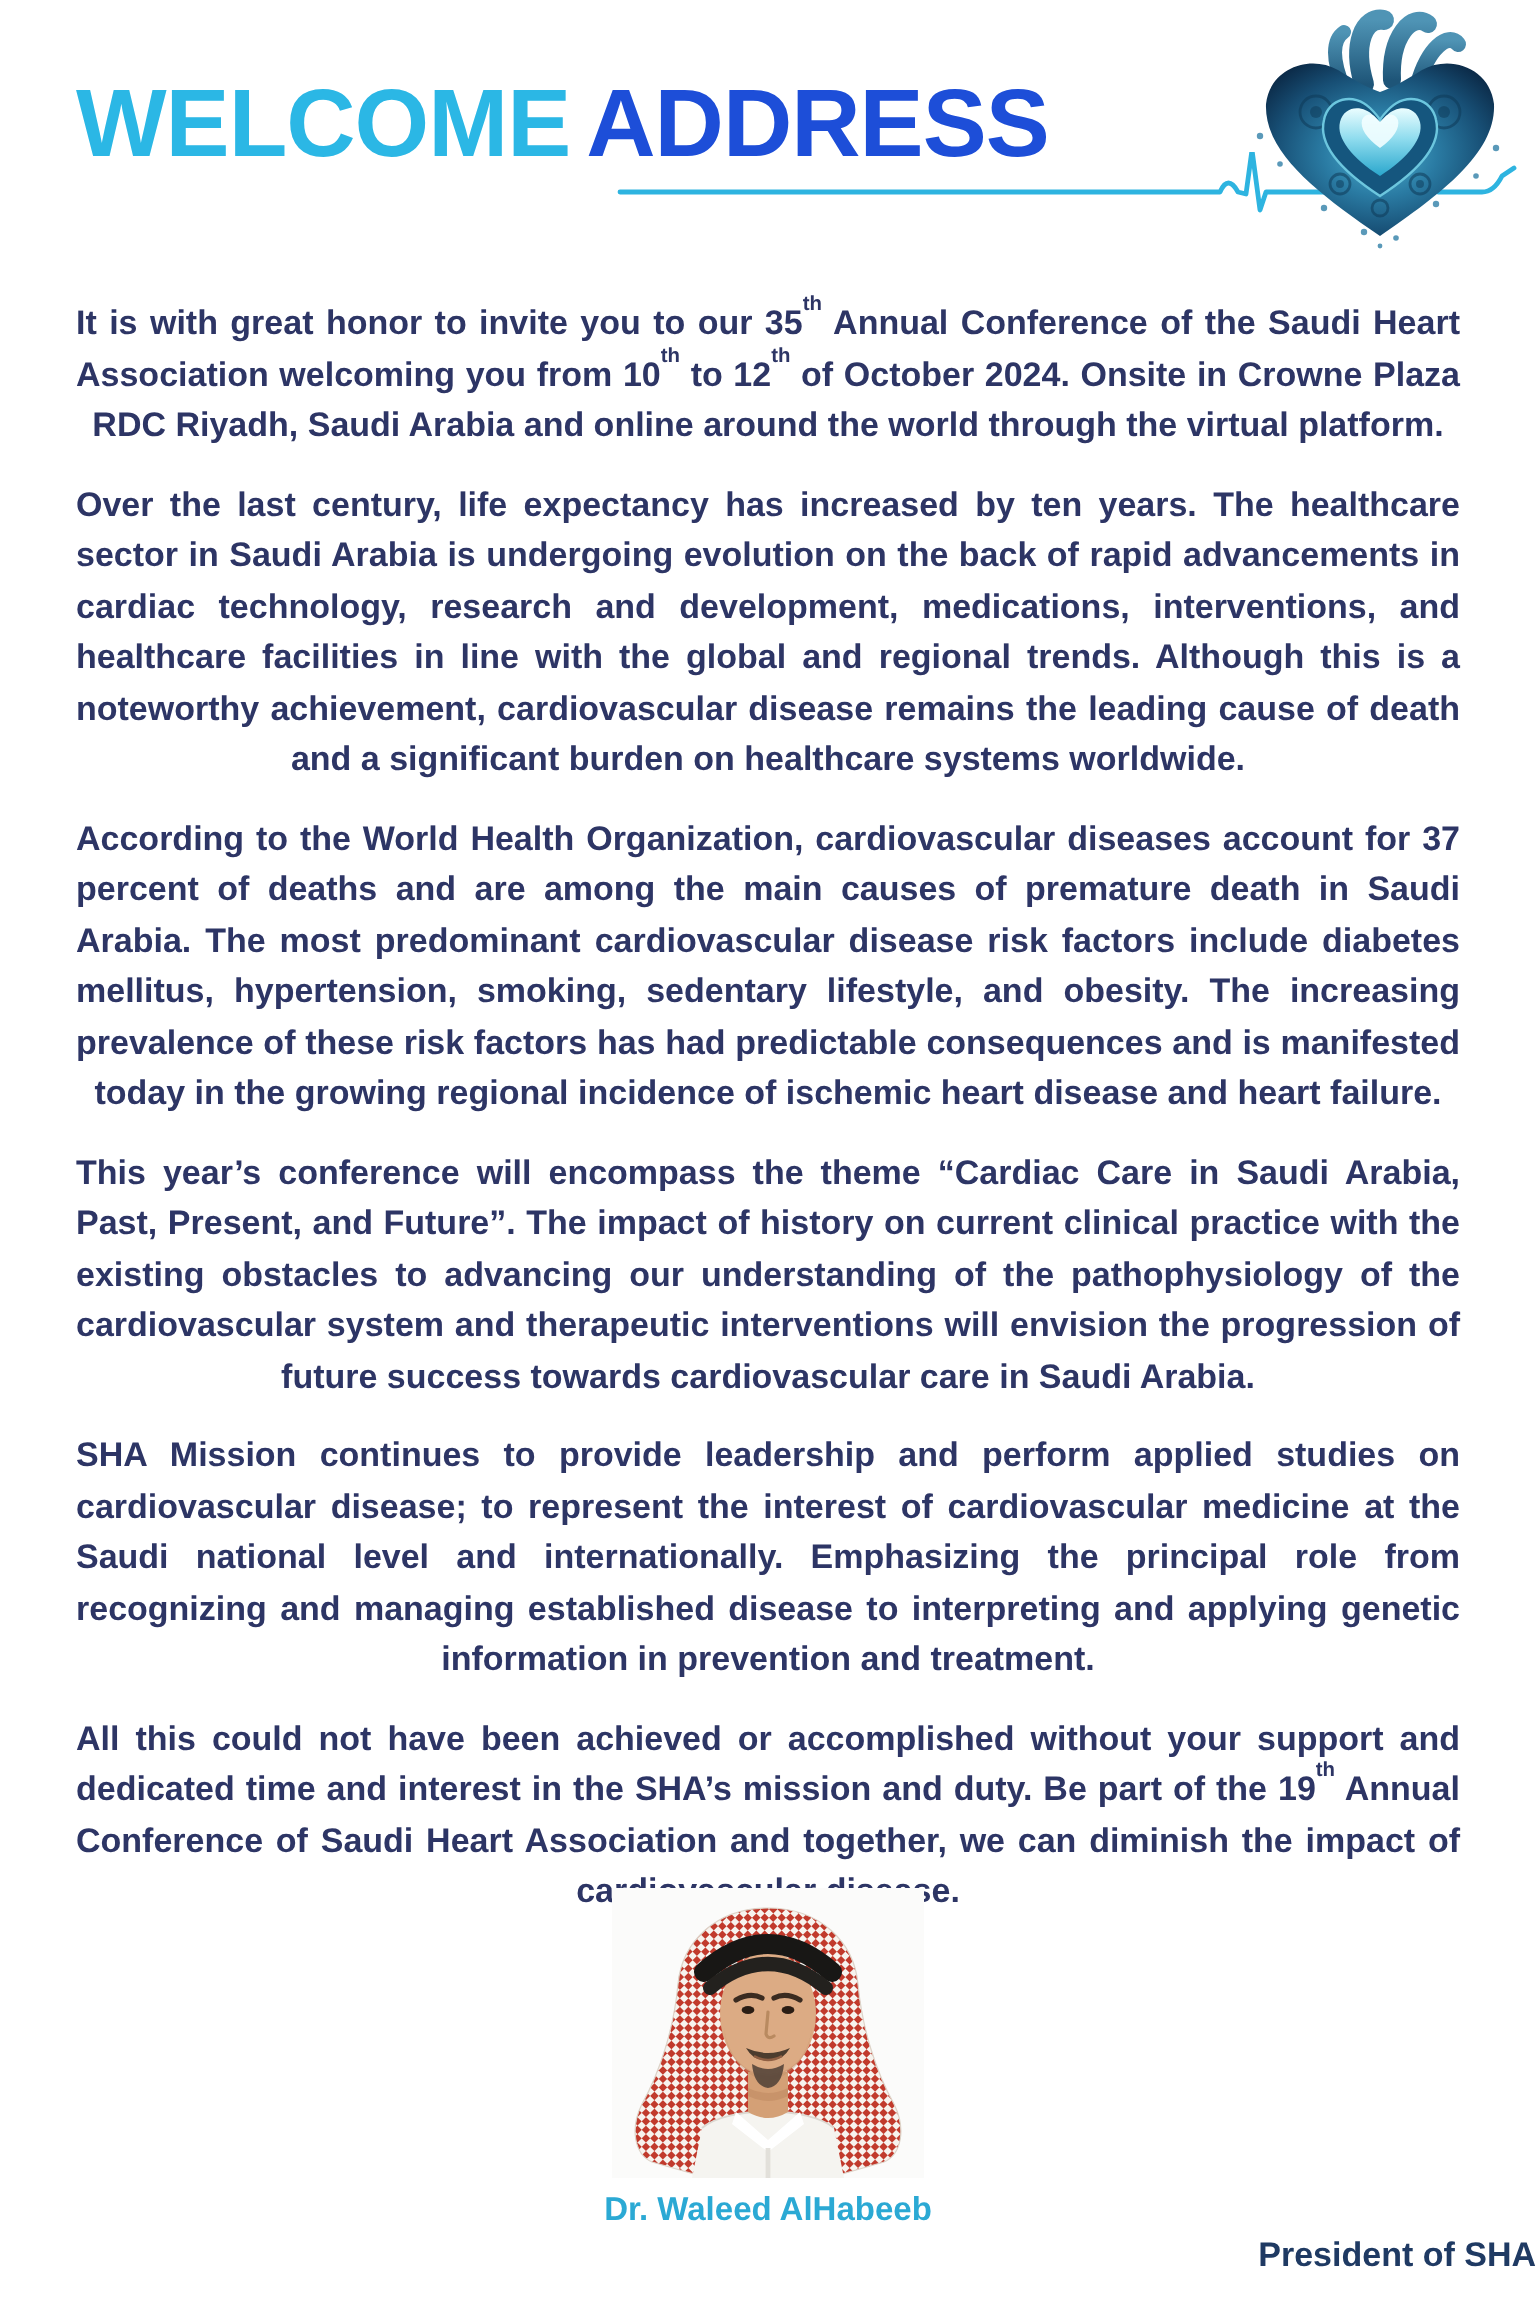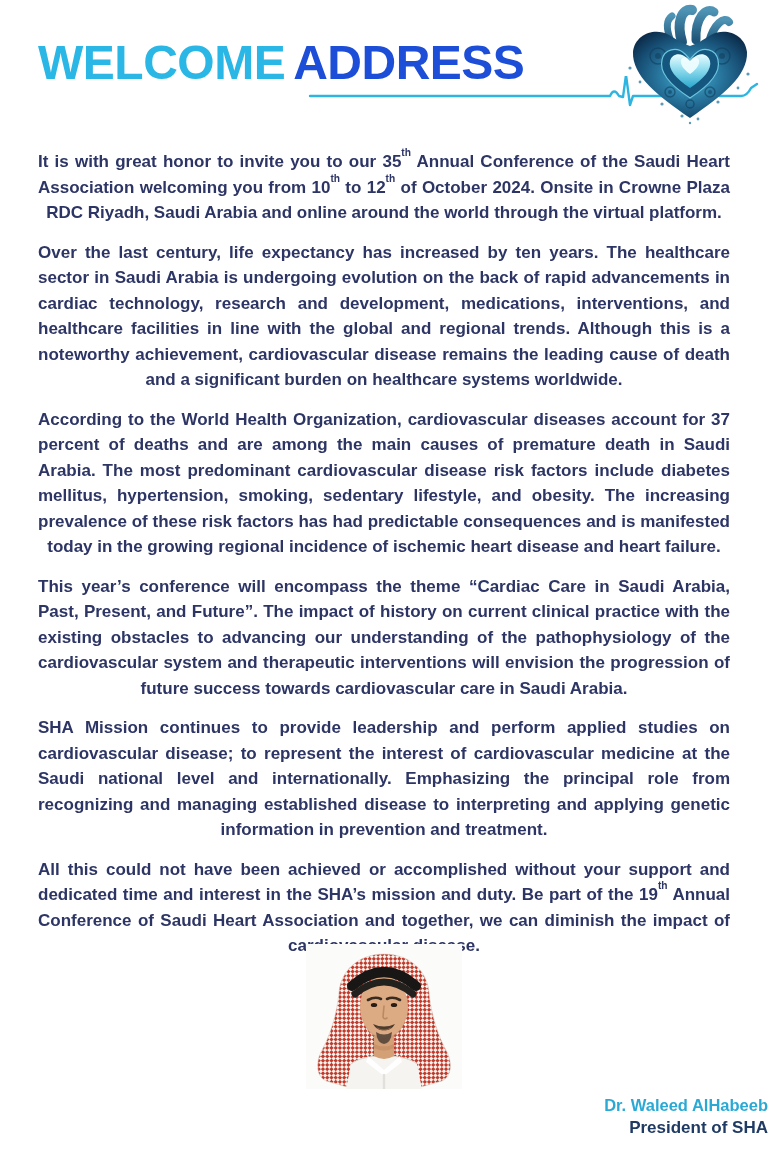--- a/index.html
+++ b/index.html
@@ -27,21 +27,21 @@
   }
   .para{
     margin:0 0 14px 0;
     text-align:justify;
     text-align-last:center;
   }
   .para sup{font-size:0.6em;line-height:1;vertical-align:top;position:relative;top:-1px;}
   
   .portrait{position:absolute;left:306px;top:944px;width:156px;height:145px;margin:0;}
   .cap-name{
-    position:absolute;left:0;top:1096px;width:768px;text-align:right;
+    position:absolute;left:0;top:1096px;width:768px;text-align:center;
     color:#2BA9D4;font-size:16.5px;font-weight:bold;
   }
   .cap-role{
     position:absolute;left:0;top:1118px;width:768px;text-align:right;
     color:#1F3A63;font-size:17px;font-weight:bold;
   }
 </style>
 </head>
 <body>
 

